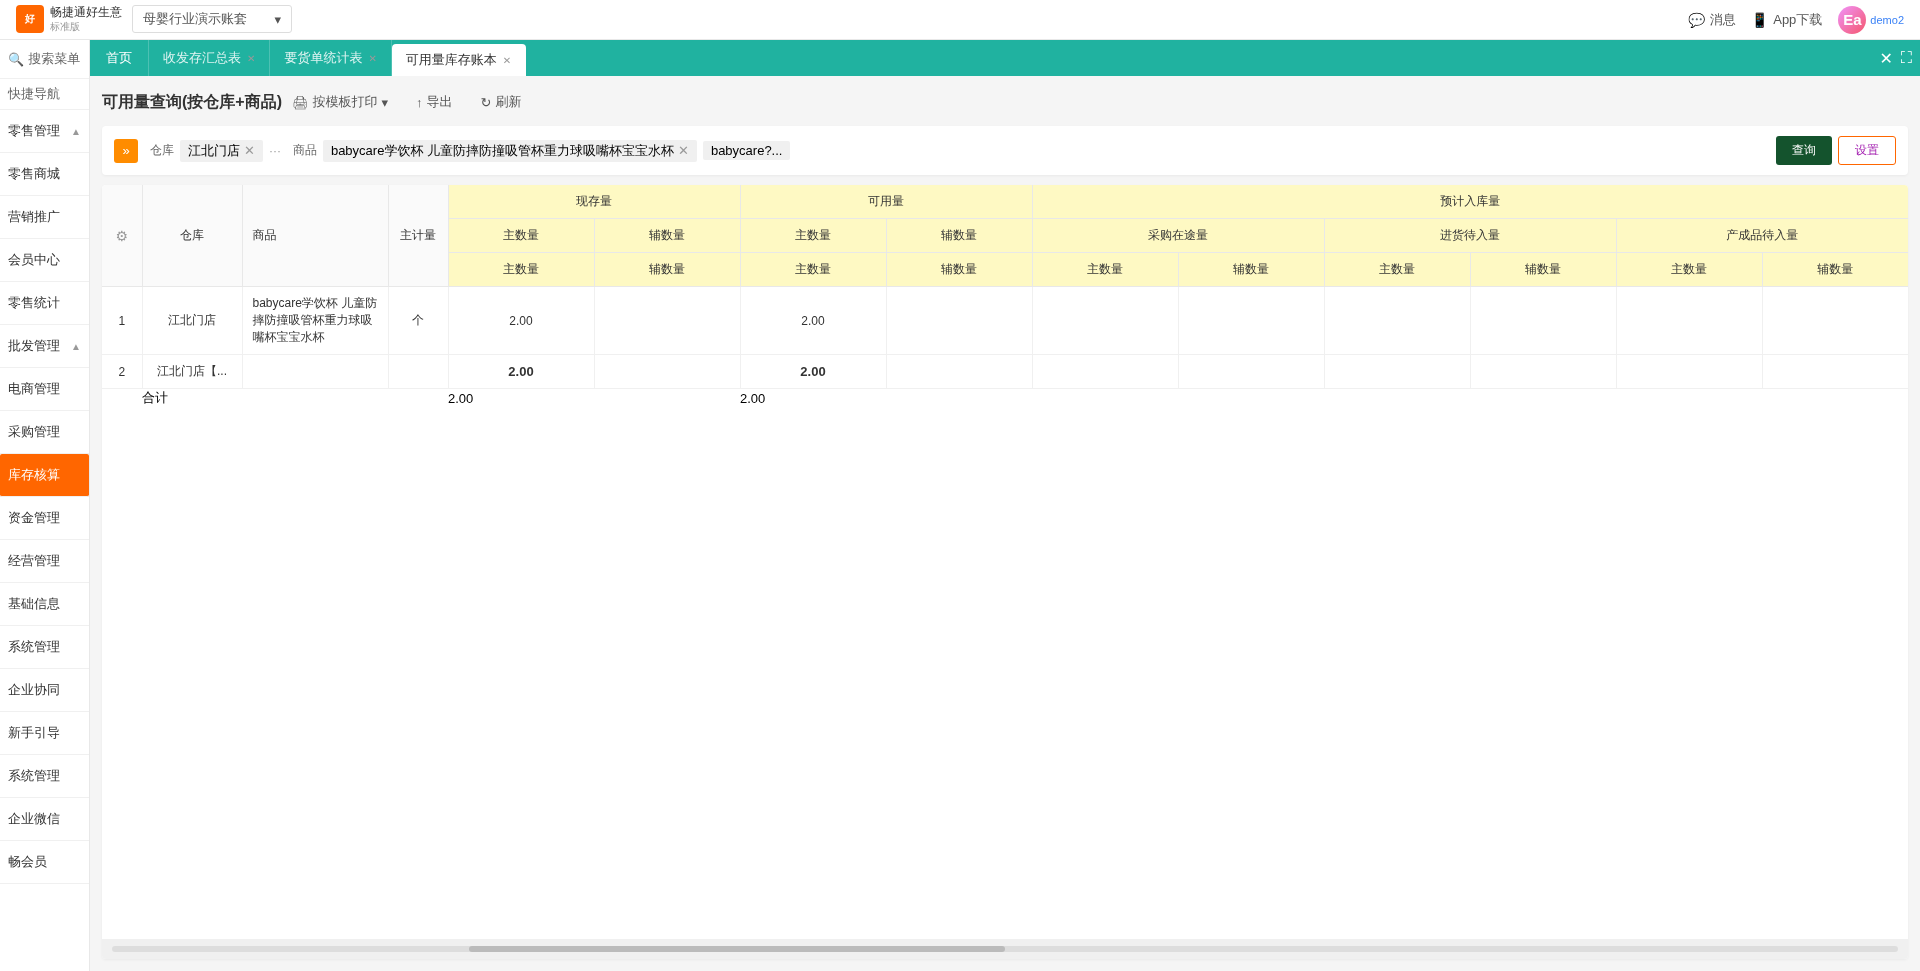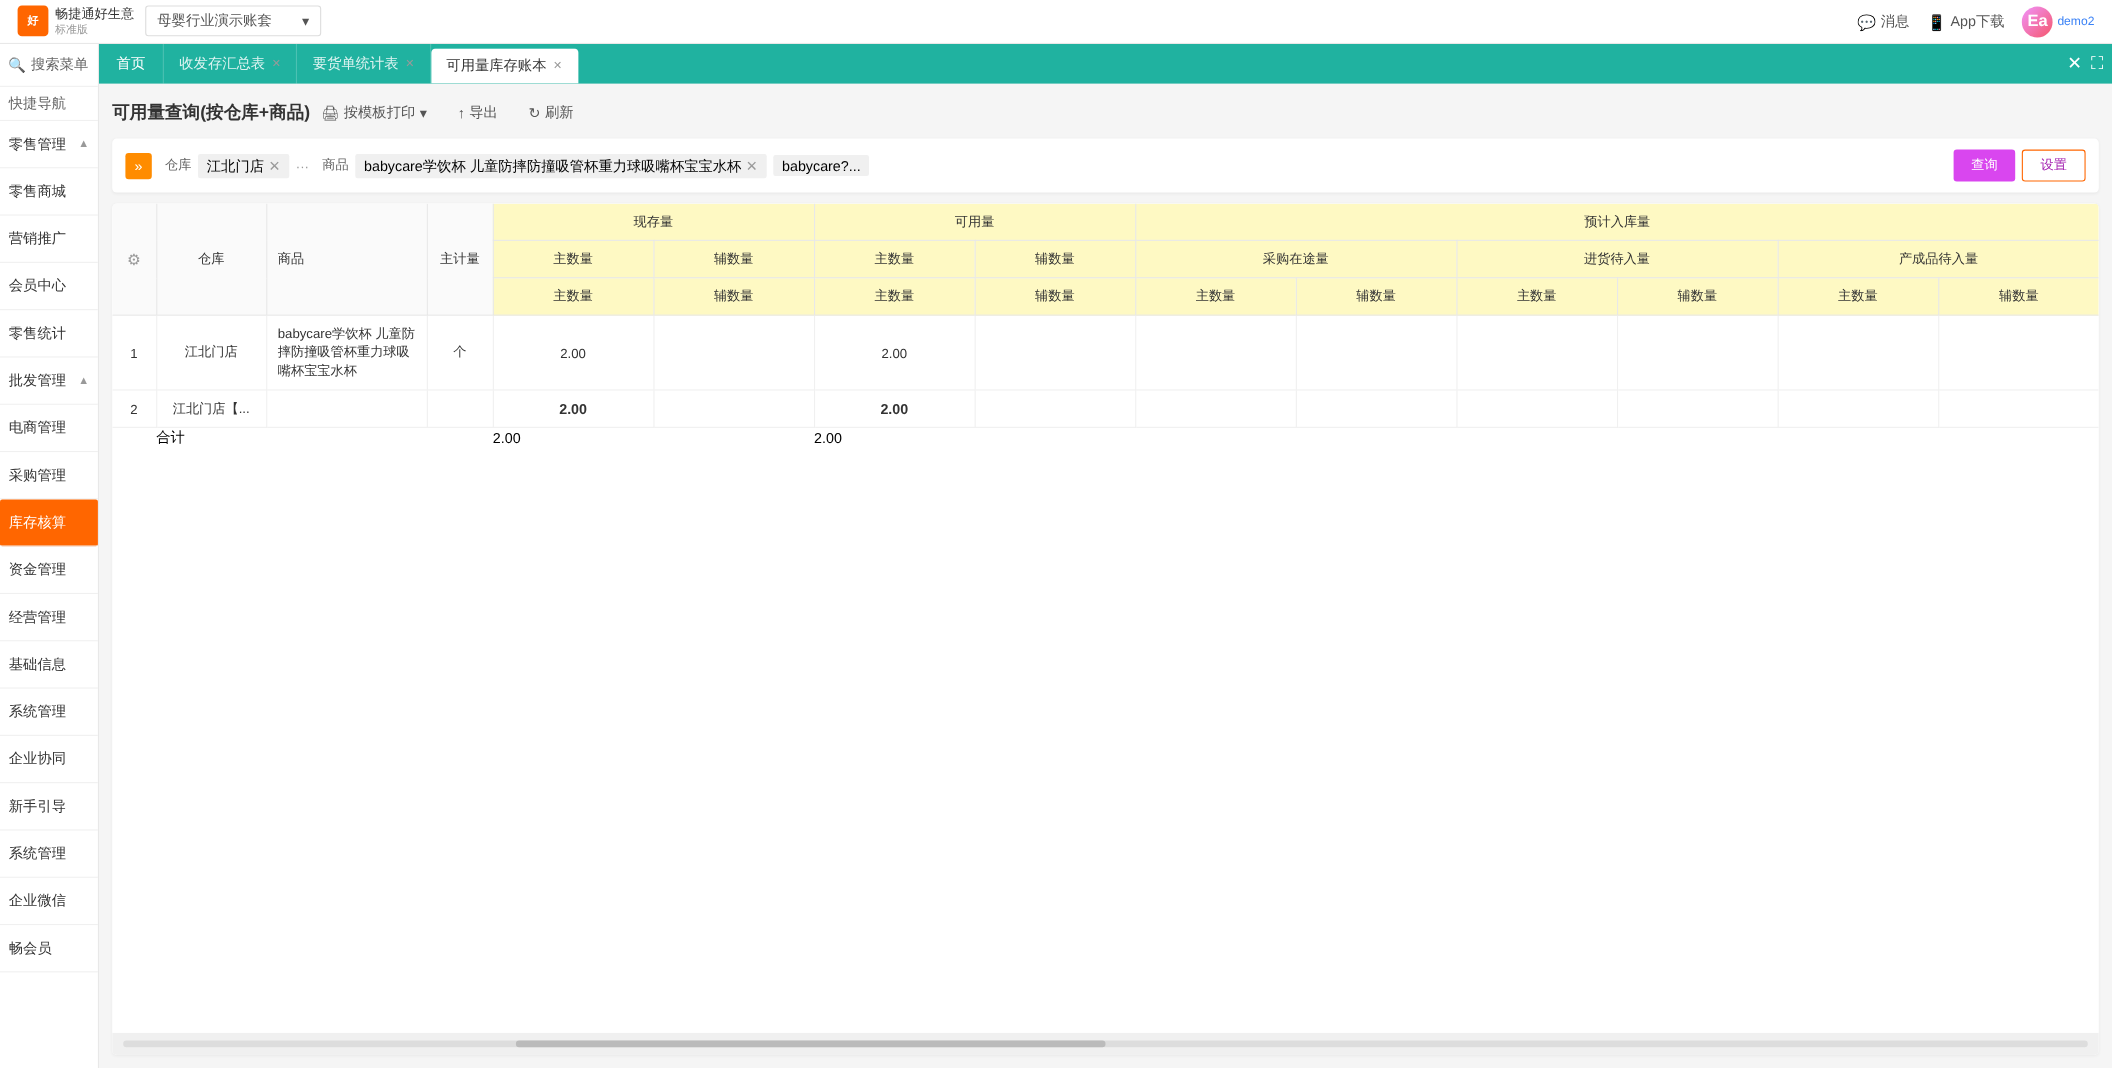--- a/index.html
+++ b/index.html
@@ -252,21 +252,21 @@
     }
     .filter-tag .remove { cursor: pointer; color: #999; }
     .filter-more { color: #999; font-size: 12px; cursor: pointer; }
     .filter-actions {
       margin-left: auto;
       display: flex;
       gap: 6px;
     }
     .btn-query {
       padding: 5px 16px;
-      background: #d946ef;
+      background: #14532d;
       color: white;
       border: none;
       border-radius: 3px;
       cursor: pointer;
       font-size: 12px;
     }
     .btn-setting {
       padding: 5px 16px;
       background: white;
       color: #a21caf;

